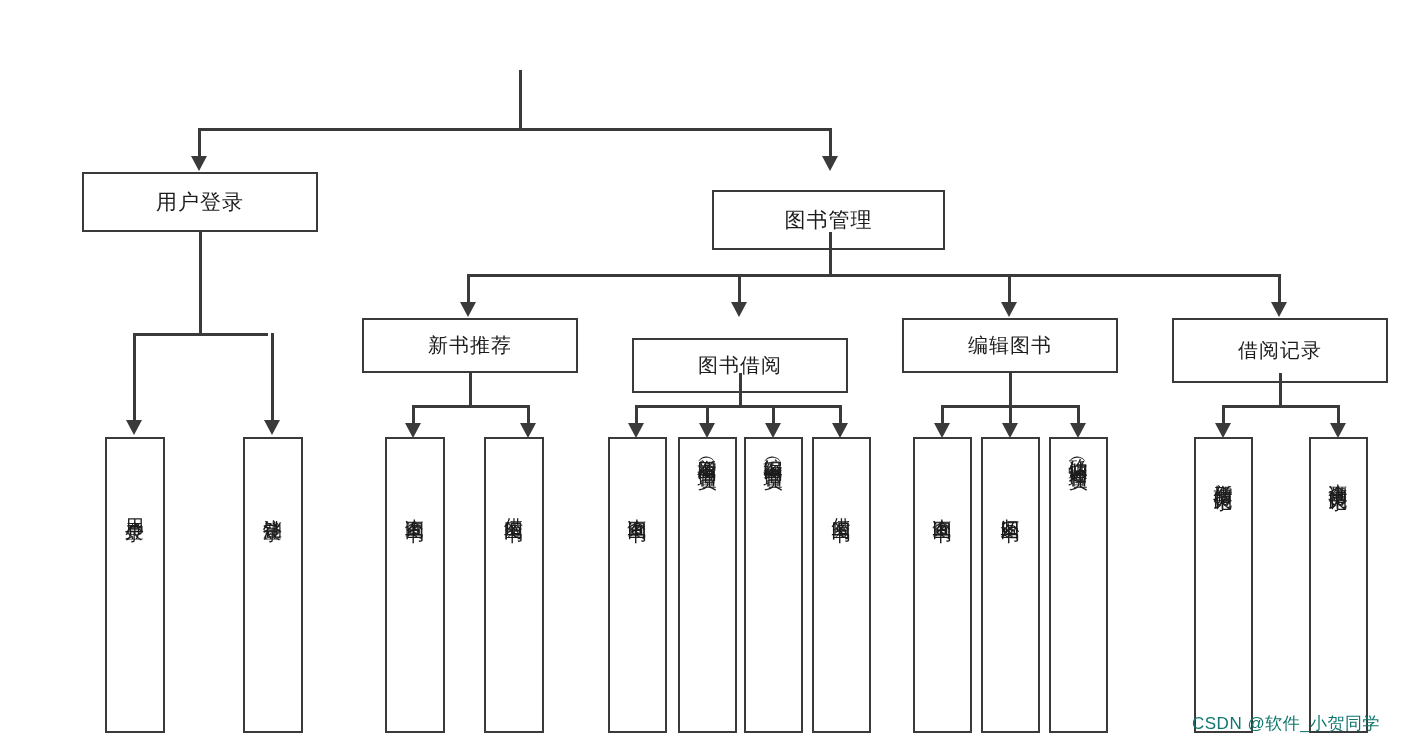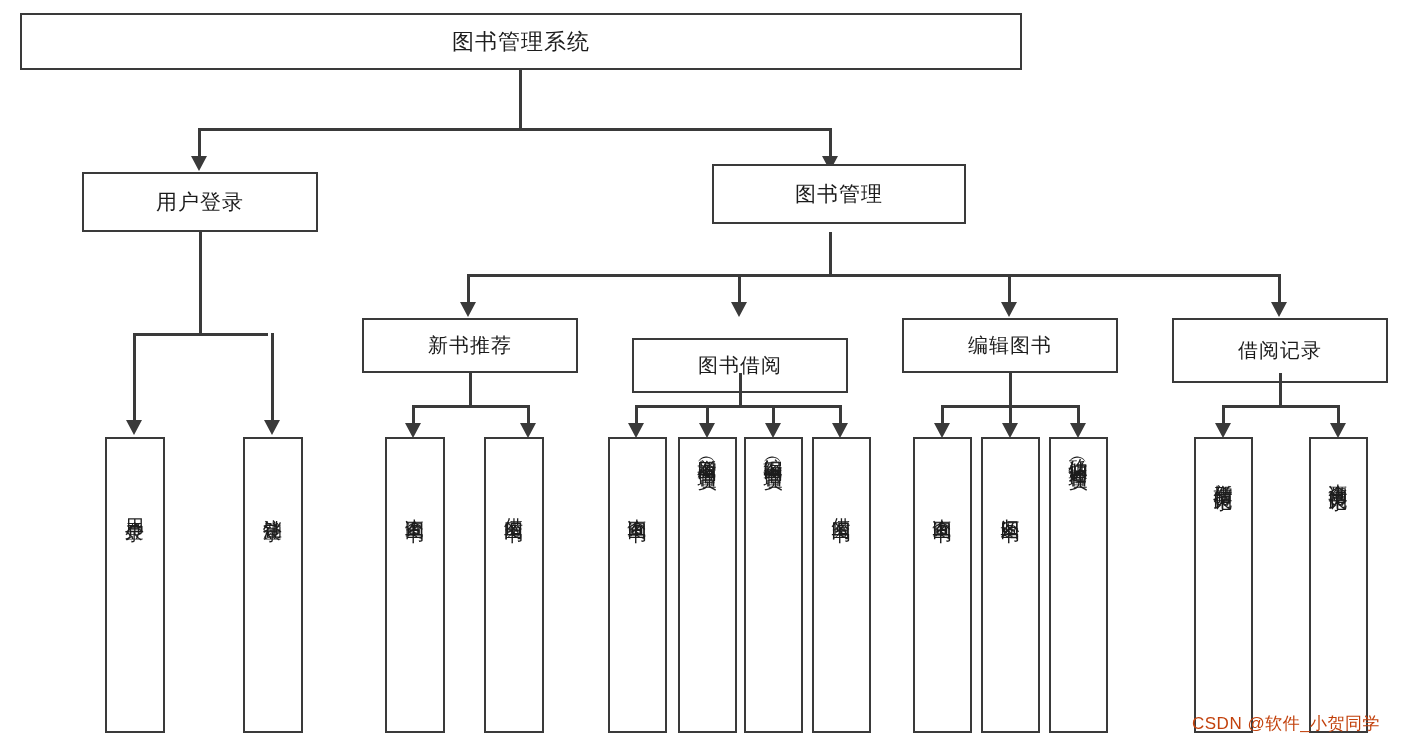--- a/index.html
+++ b/index.html
@@ -63,50 +63,47 @@
     position: absolute;
     width: 0; height: 0;
     border-left: 8px solid transparent;
     border-right: 8px solid transparent;
     border-top: 15px solid #3a3a3a;
   }
 
   
   #watermark {
     position: absolute;
-    color: #c2410c;
+    color: #0f766e;
     font-size: 17px;
     letter-spacing: 0.5px;
     white-space: nowrap;
     pointer-events: none;
   }
 </style>
 </head>
 <body>
 
 <div id="canvas">
 
-  <div class="node root" style="left:20px; top:13px; width:1002px; height:57px;">
-    <span>图书管理系统</span>
-  </div>
 
   <div class="vline" style="left:519px; top:70px; width:3px; height:58px;"></div>
 
   <div class="hline" style="left:198px; top:128px; width:634px; height:3px;"></div>
 
   <div class="vline" style="left:198px; top:128px; width:3px; height:30px;"></div>
   <div class="arrow" style="left:191px; top:156px;"></div>
   <div class="vline" style="left:829px; top:128px; width:3px; height:30px;"></div>
   <div class="arrow" style="left:822px; top:156px;"></div>
 
   <div class="node level1" style="left:82px; top:172px; width:236px; height:60px;">
     <span>用户登录</span>
   </div>
 
-  <div class="node level1" style="left:712px; top:164px; width:254px; height:60px;">
+  <div class="node level1" style="left:712px; top:190px; width:233px; height:60px;">
     <span>图书管理</span>
   </div>
 
   <div class="vline" style="left:199px; top:232px; width:3px; height:103px;"></div>
   <div class="hline" style="left:133px; top:333px; width:135px; height:3px;"></div>
   <div class="vline" style="left:133px; top:333px; width:3px; height:89px;"></div>
   <div class="arrow" style="left:126px; top:420px;"></div>
   <div class="vline" style="left:271px; top:333px; width:3px; height:89px;"></div>
   <div class="arrow" style="left:264px; top:420px;"></div>
 

